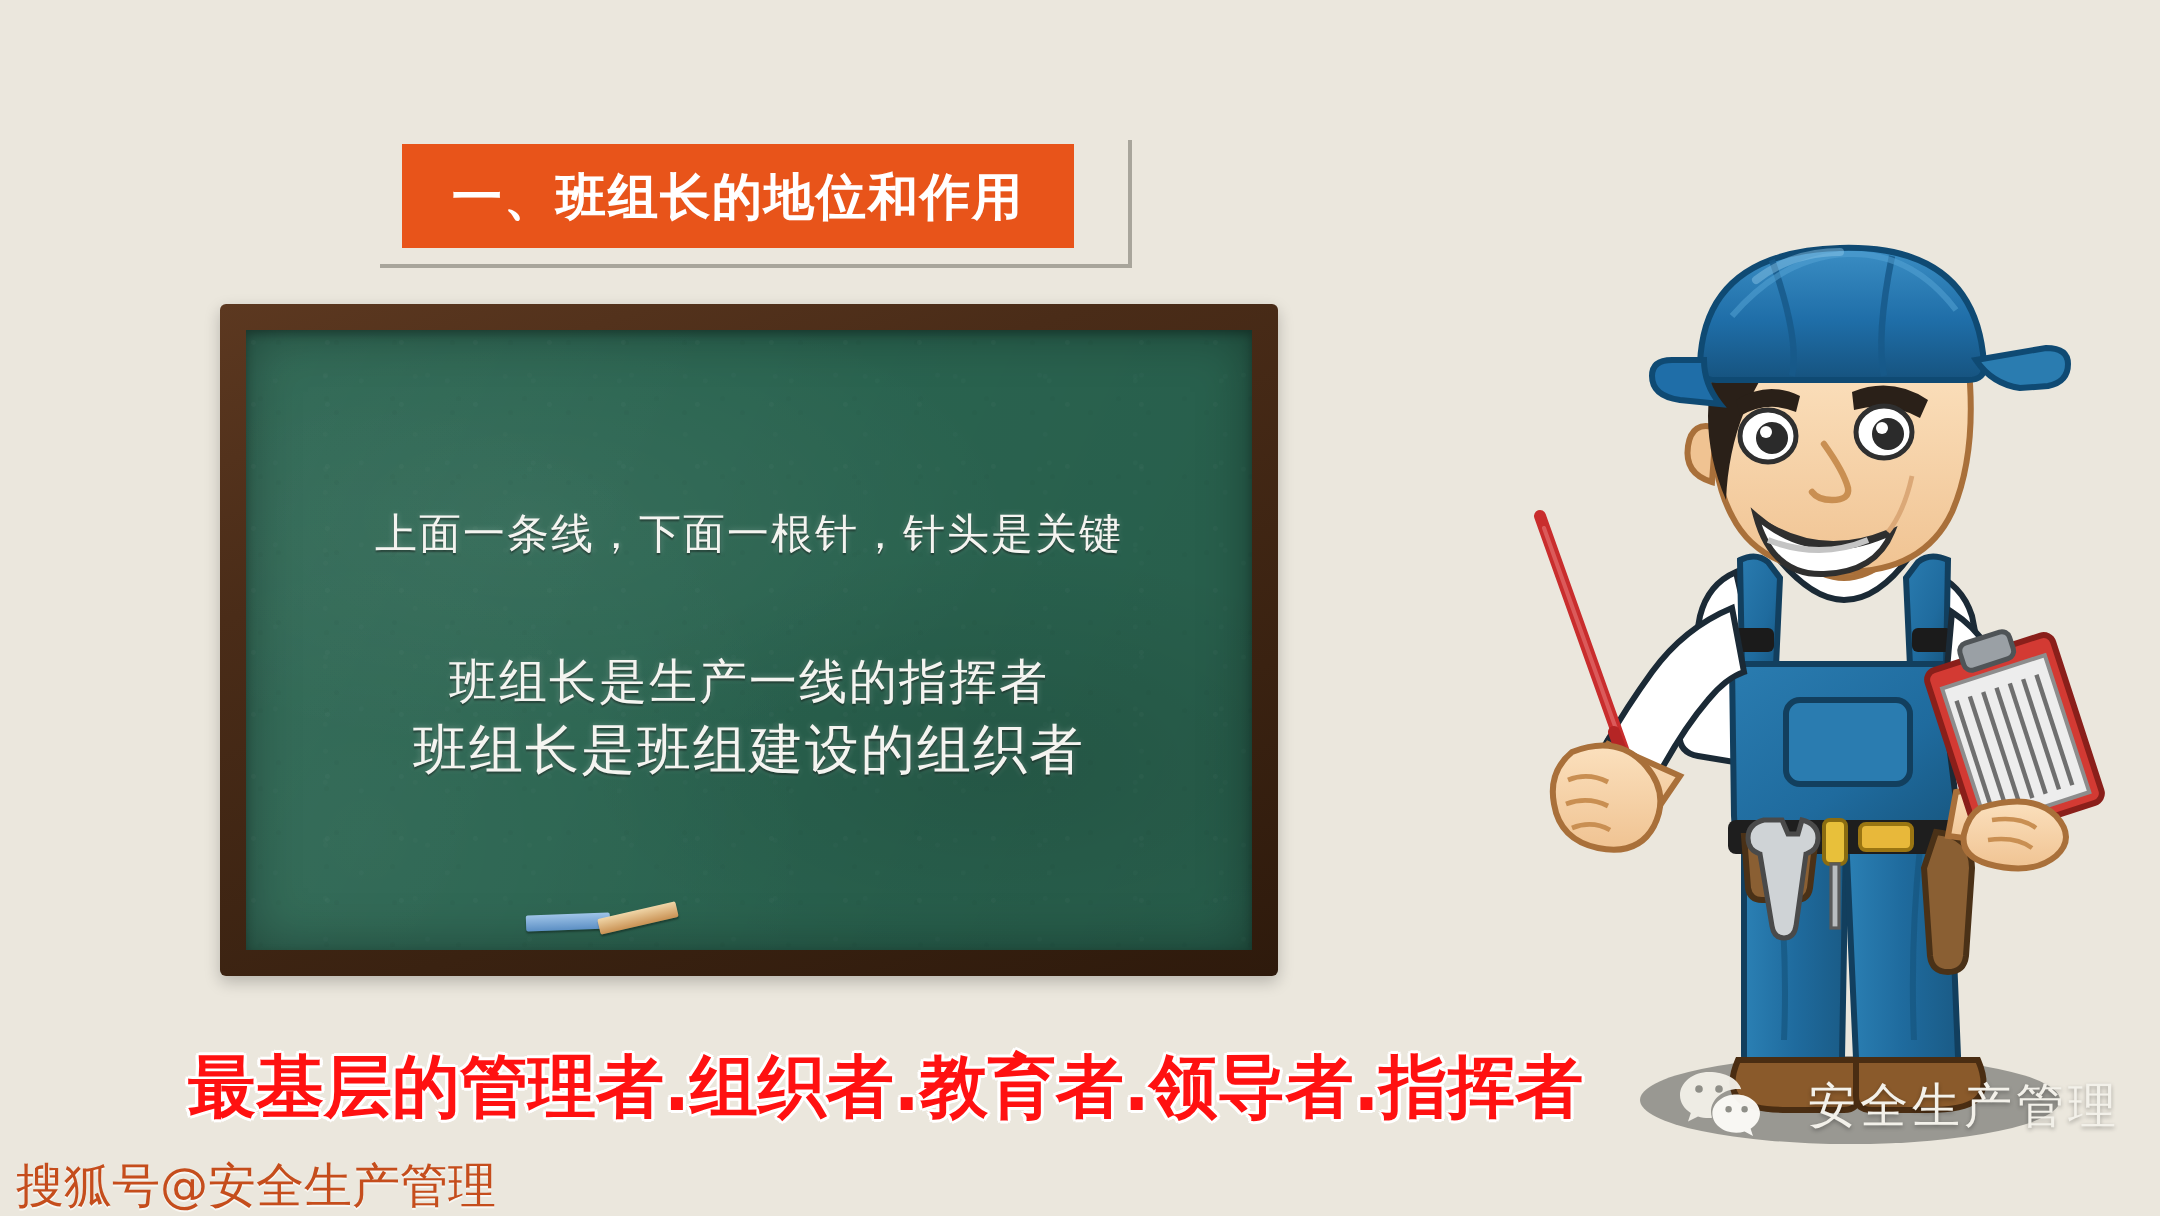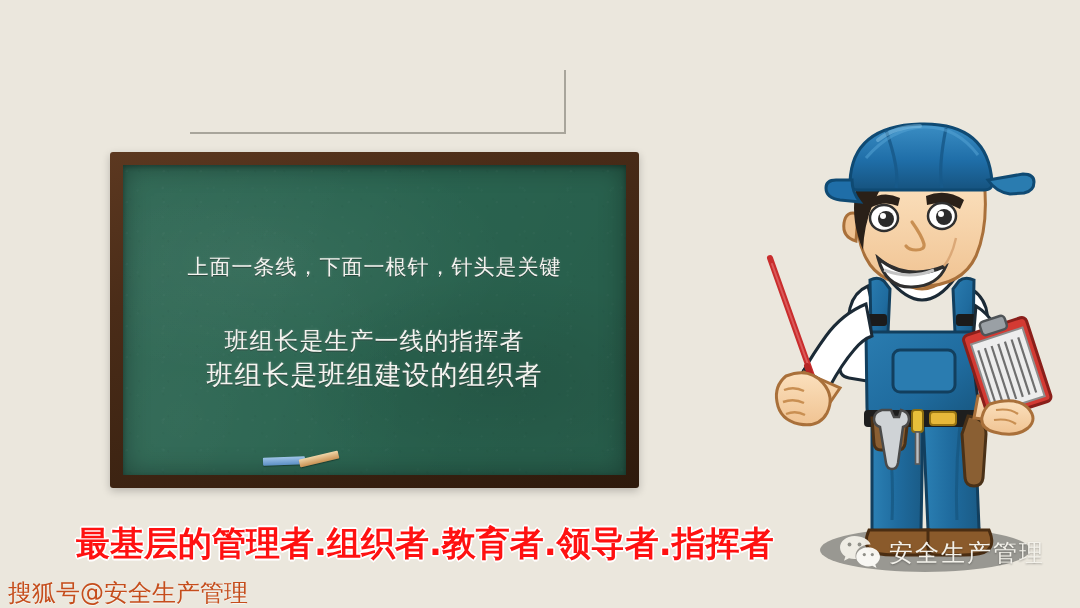--- a/index.html
+++ b/index.html
@@ -75,57 +75,60 @@
   }
   .chalk-tan{
     position:absolute;left:176px;bottom:12px;width:40px;height:8px;
     background:linear-gradient(180deg,#f0d6a8,#c99153);
     border-radius:1px;transform:rotate(-13deg);
     box-shadow:0 1px 1px rgba(0,0,0,.35);
   }
 
   
   .red-line{
-    position:absolute;left:76px;top:521px;width:740px;
+    position:absolute;left:94px;top:521px;width:740px;
     font-size:34px;font-weight:bold;color:#ff1111;letter-spacing:0px;white-space:nowrap;
     font-family:"DejaVu Sans","Liberation Sans",sans-serif;
     text-shadow:
       1.6px 0 0 #fff,-1.6px 0 0 #fff,0 1.6px 0 #fff,0 -1.6px 0 #fff,
       1.2px 1.2px 0 #fff,-1.2px 1.2px 0 #fff,1.2px -1.2px 0 #fff,-1.2px -1.2px 0 #fff;
   }
 
   
   .sohu-mark{
     position:absolute;left:8px;top:577px;font-size:24px;color:#c2410c;
     font-family:"DejaVu Sans","Liberation Sans",sans-serif;opacity:.92;
     text-shadow:0 1px 0 rgba(255,255,255,.7);white-space:nowrap;
   }
 
   
   .wechat-mark{
-    position:absolute;left:838px;top:534px;display:flex;align-items:center;gap:7px;
+    position:absolute;left:838px;top:534px;display:flex;align-items:center;gap:22px;
   }
   .wechat-mark .wx-text{
     font-size:24px;color:#f3f1ea;letter-spacing:2px;white-space:nowrap;
     font-family:"DejaVu Sans","Liberation Sans",sans-serif;
     text-shadow:0 1px 2px rgba(0,0,0,.30);
   }
 
   
   .worker{position:absolute;left:760px;top:118px;width:320px;height:472px;}
   .worker svg{display:block;width:100%;height:100%;}
 </style>
 </head>
 <body>
 
 <div id="slide">
 
   <div class="frame-h"></div>
   <div class="frame-v"></div>
 
+  <div class="title-box">
+    <span class="title-text">一、班组长的地位和作用</span>
+  </div>
 
   <div class="board-frame">
     <div class="board-inner">
       <div class="board-noise"></div>
       <div class="chalk-line line-1">上面一条线，下面一根针，针头是关键</div>
       <div class="chalk-line line-2">班组长是生产一线的指挥者</div>
       <div class="chalk-line line-3">班组长是班组建设的组织者</div>
       <div class="chalk-blue"></div>
       <div class="chalk-tan"></div>
     </div>

